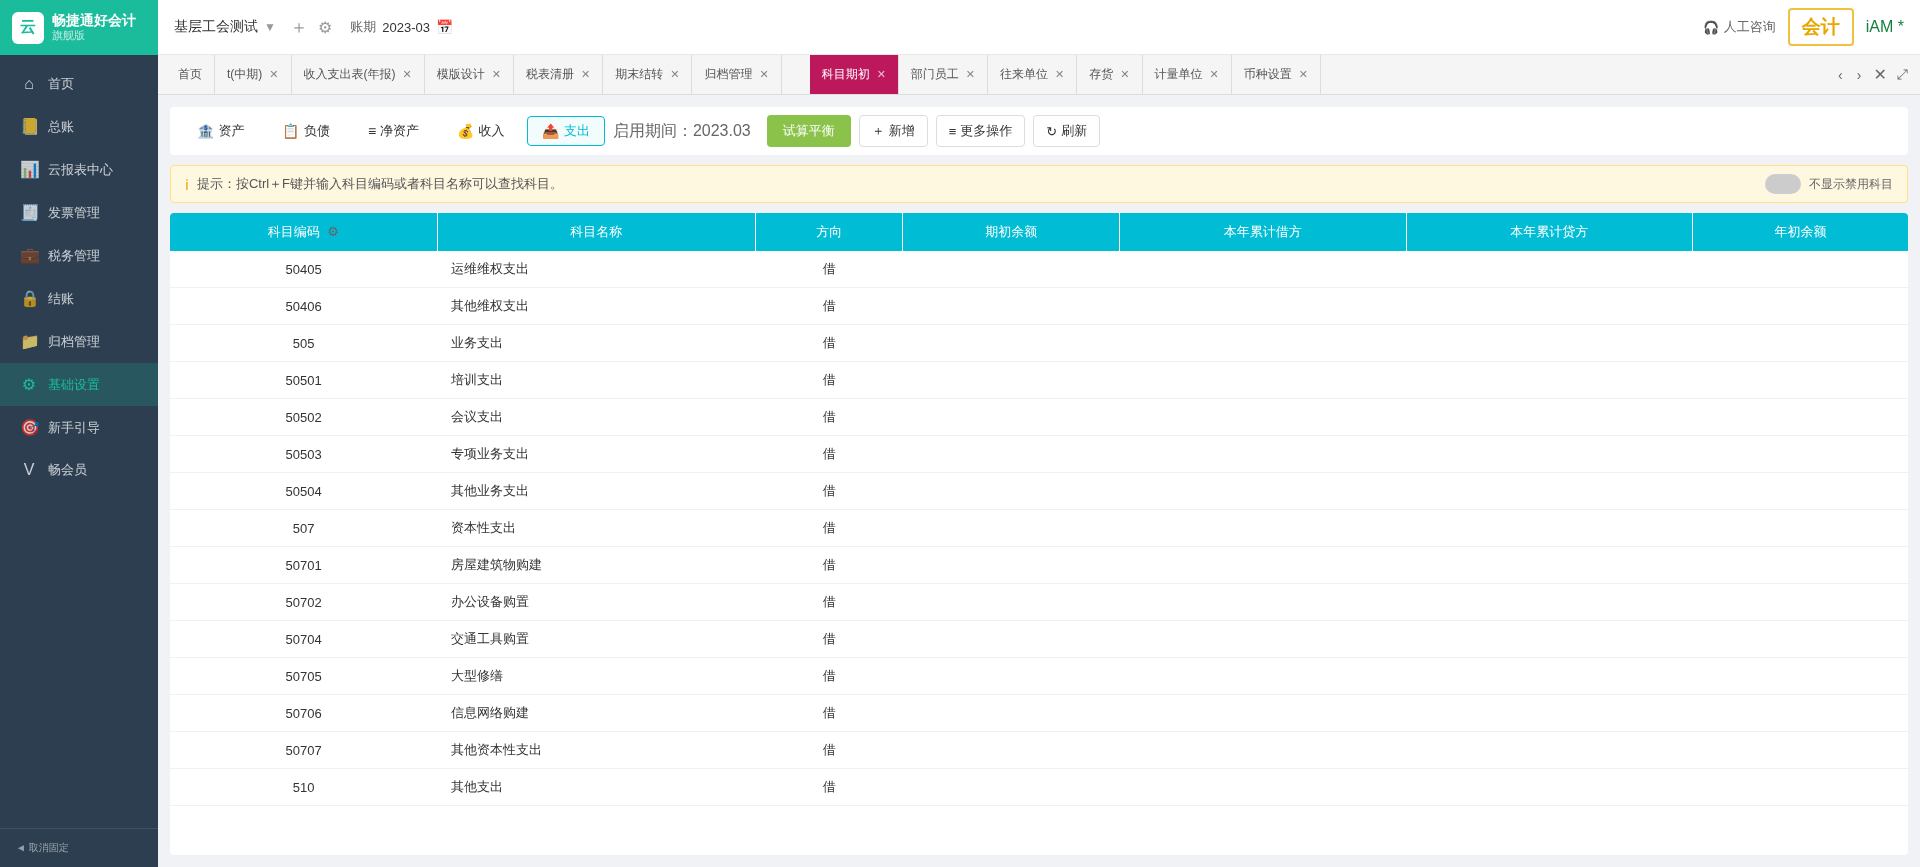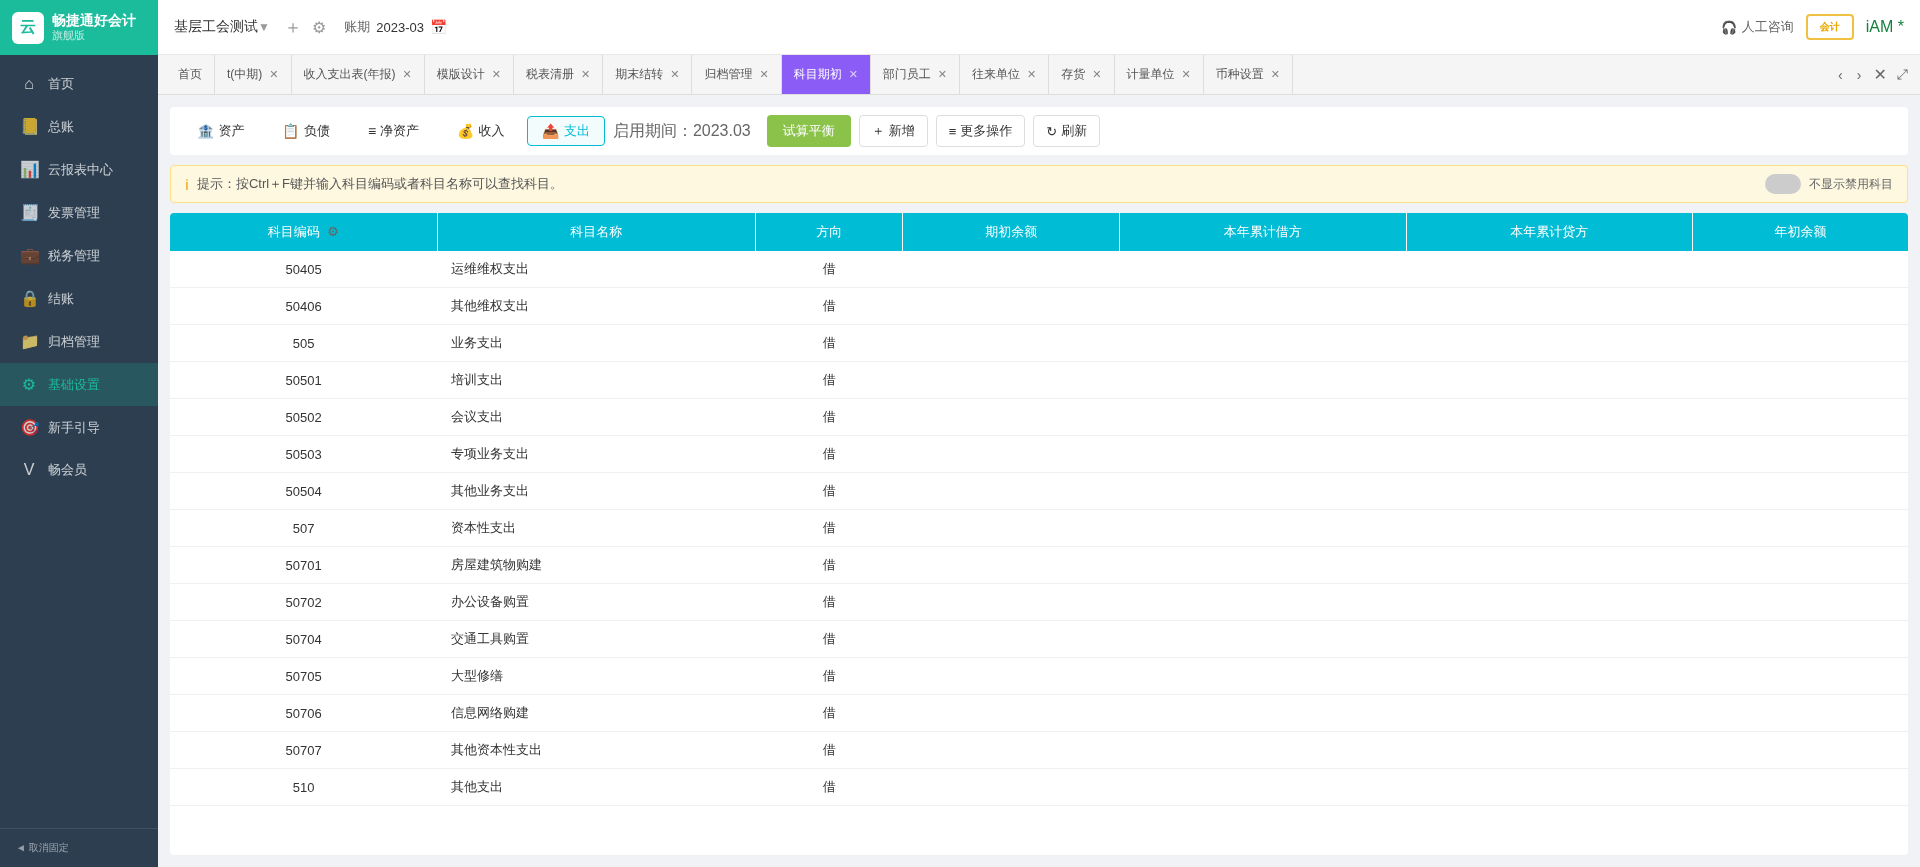--- a/index.html
+++ b/index.html
@@ -15,37 +15,37 @@
     .sidebar-item { display: flex; align-items: center; gap: 10px; padding: 12px 20px; color: rgba(255,255,255,0.75); cursor: pointer; font-size: 13px; }
     .sidebar-item.active { background: rgba(26,188,156,0.2); color: #1abc9c; }
     .sidebar-item-icon { font-size: 16px; width: 18px; text-align: center; }
     .sidebar-footer { padding: 12px 16px; color: rgba(255,255,255,0.5); font-size: 10px; cursor: pointer; display: flex; align-items: center; gap: 6px; border-top: 1px solid rgba(255,255,255,0.1); }
 
     
     .main { flex: 1; display: flex; flex-direction: column; height: 867px; overflow: hidden; }
 
     
     .topbar { background: white; height: 55px; display: flex; align-items: center; padding: 0 16px; gap: 10px; border-bottom: 1px solid #e8e8e8; flex-shrink: 0; }
-    .topbar-org { display: flex; align-items: center; font-size: 14px; color: #333; font-weight: 500; }
+    .topbar-org { display: flex; align-items: center; gap: 6px; font-size: 14px; color: #333; font-weight: 500; }
     .topbar-org-arrow { color: #999; font-size: 12px; }
     .topbar-plus { color: #999; cursor: pointer; font-size: 18px; margin-left: 4px; }
     .topbar-gear { color: #999; cursor: pointer; font-size: 16px; }
     .topbar-period { display: flex; align-items: center; gap: 6px; color: #333; font-size: 13px; margin-left: 8px; }
     .topbar-period-label { color: #666; }
     .topbar-period-value { color: #333; font-weight: 500; }
     .topbar-period-icon { color: #1abc9c; font-size: 14px; }
     .topbar-right { margin-left: auto; display: flex; align-items: center; gap: 12px; }
     .topbar-support { display: flex; align-items: center; gap: 4px; color: #666; font-size: 13px; cursor: pointer; }
-    .topbar-kuaiji { background: white; border: 2px solid #f0c040; color: #e6a800; font-weight: bold; font-size: 10px; padding: 4px 12px; border-radius: 4px; cursor: pointer; }
+    .topbar-kuaiji { background: white; border: 2px solid #f0c040; color: #e6a800; font-weight: bold; font-size: 19px; padding: 4px 12px; border-radius: 4px; cursor: pointer; }
     .topbar-iam { color: #15803d; font-size: 16px; }
 
     
     .tabbar { background: #f5f5f5; height: 40px; display: flex; align-items: center; padding: 0 8px; border-bottom: 1px solid #ddd; flex-shrink: 0; overflow: hidden; gap: 0; }
     .tab { display: flex; align-items: center; gap: 5px; padding: 6px 12px; font-size: 12px; color: #555; cursor: pointer; white-space: nowrap; border-right: 1px solid #ddd; height: 40px; }
-    .tab.active { background: #8b5cf6; color: white; }
+    .tab.active { background: #be185d; color: white; margin-left: 28px; }
     .tab-close { font-size: 11px; color: inherit; opacity: 0.7; margin-left: 2px; }
     .tab-nav-btn { background: none; border: none; cursor: pointer; color: #666; font-size: 14px; padding: 4px 6px; }
     .tab-close-all { background: none; border: none; cursor: pointer; color: #666; font-size: 16px; padding: 4px; }
     .tab-expand { background: none; border: none; cursor: pointer; color: #666; font-size: 14px; padding: 4px; }
 
     
     .content { flex: 1; background: #f0f2f5; display: flex; flex-direction: column; overflow: hidden; padding: 12px; gap: 10px; }
 
     
     .filter-tabs { background: white; padding: 8px 12px; border-radius: 4px; display: flex; align-items: center; gap: 8px; flex-shrink: 0; }

